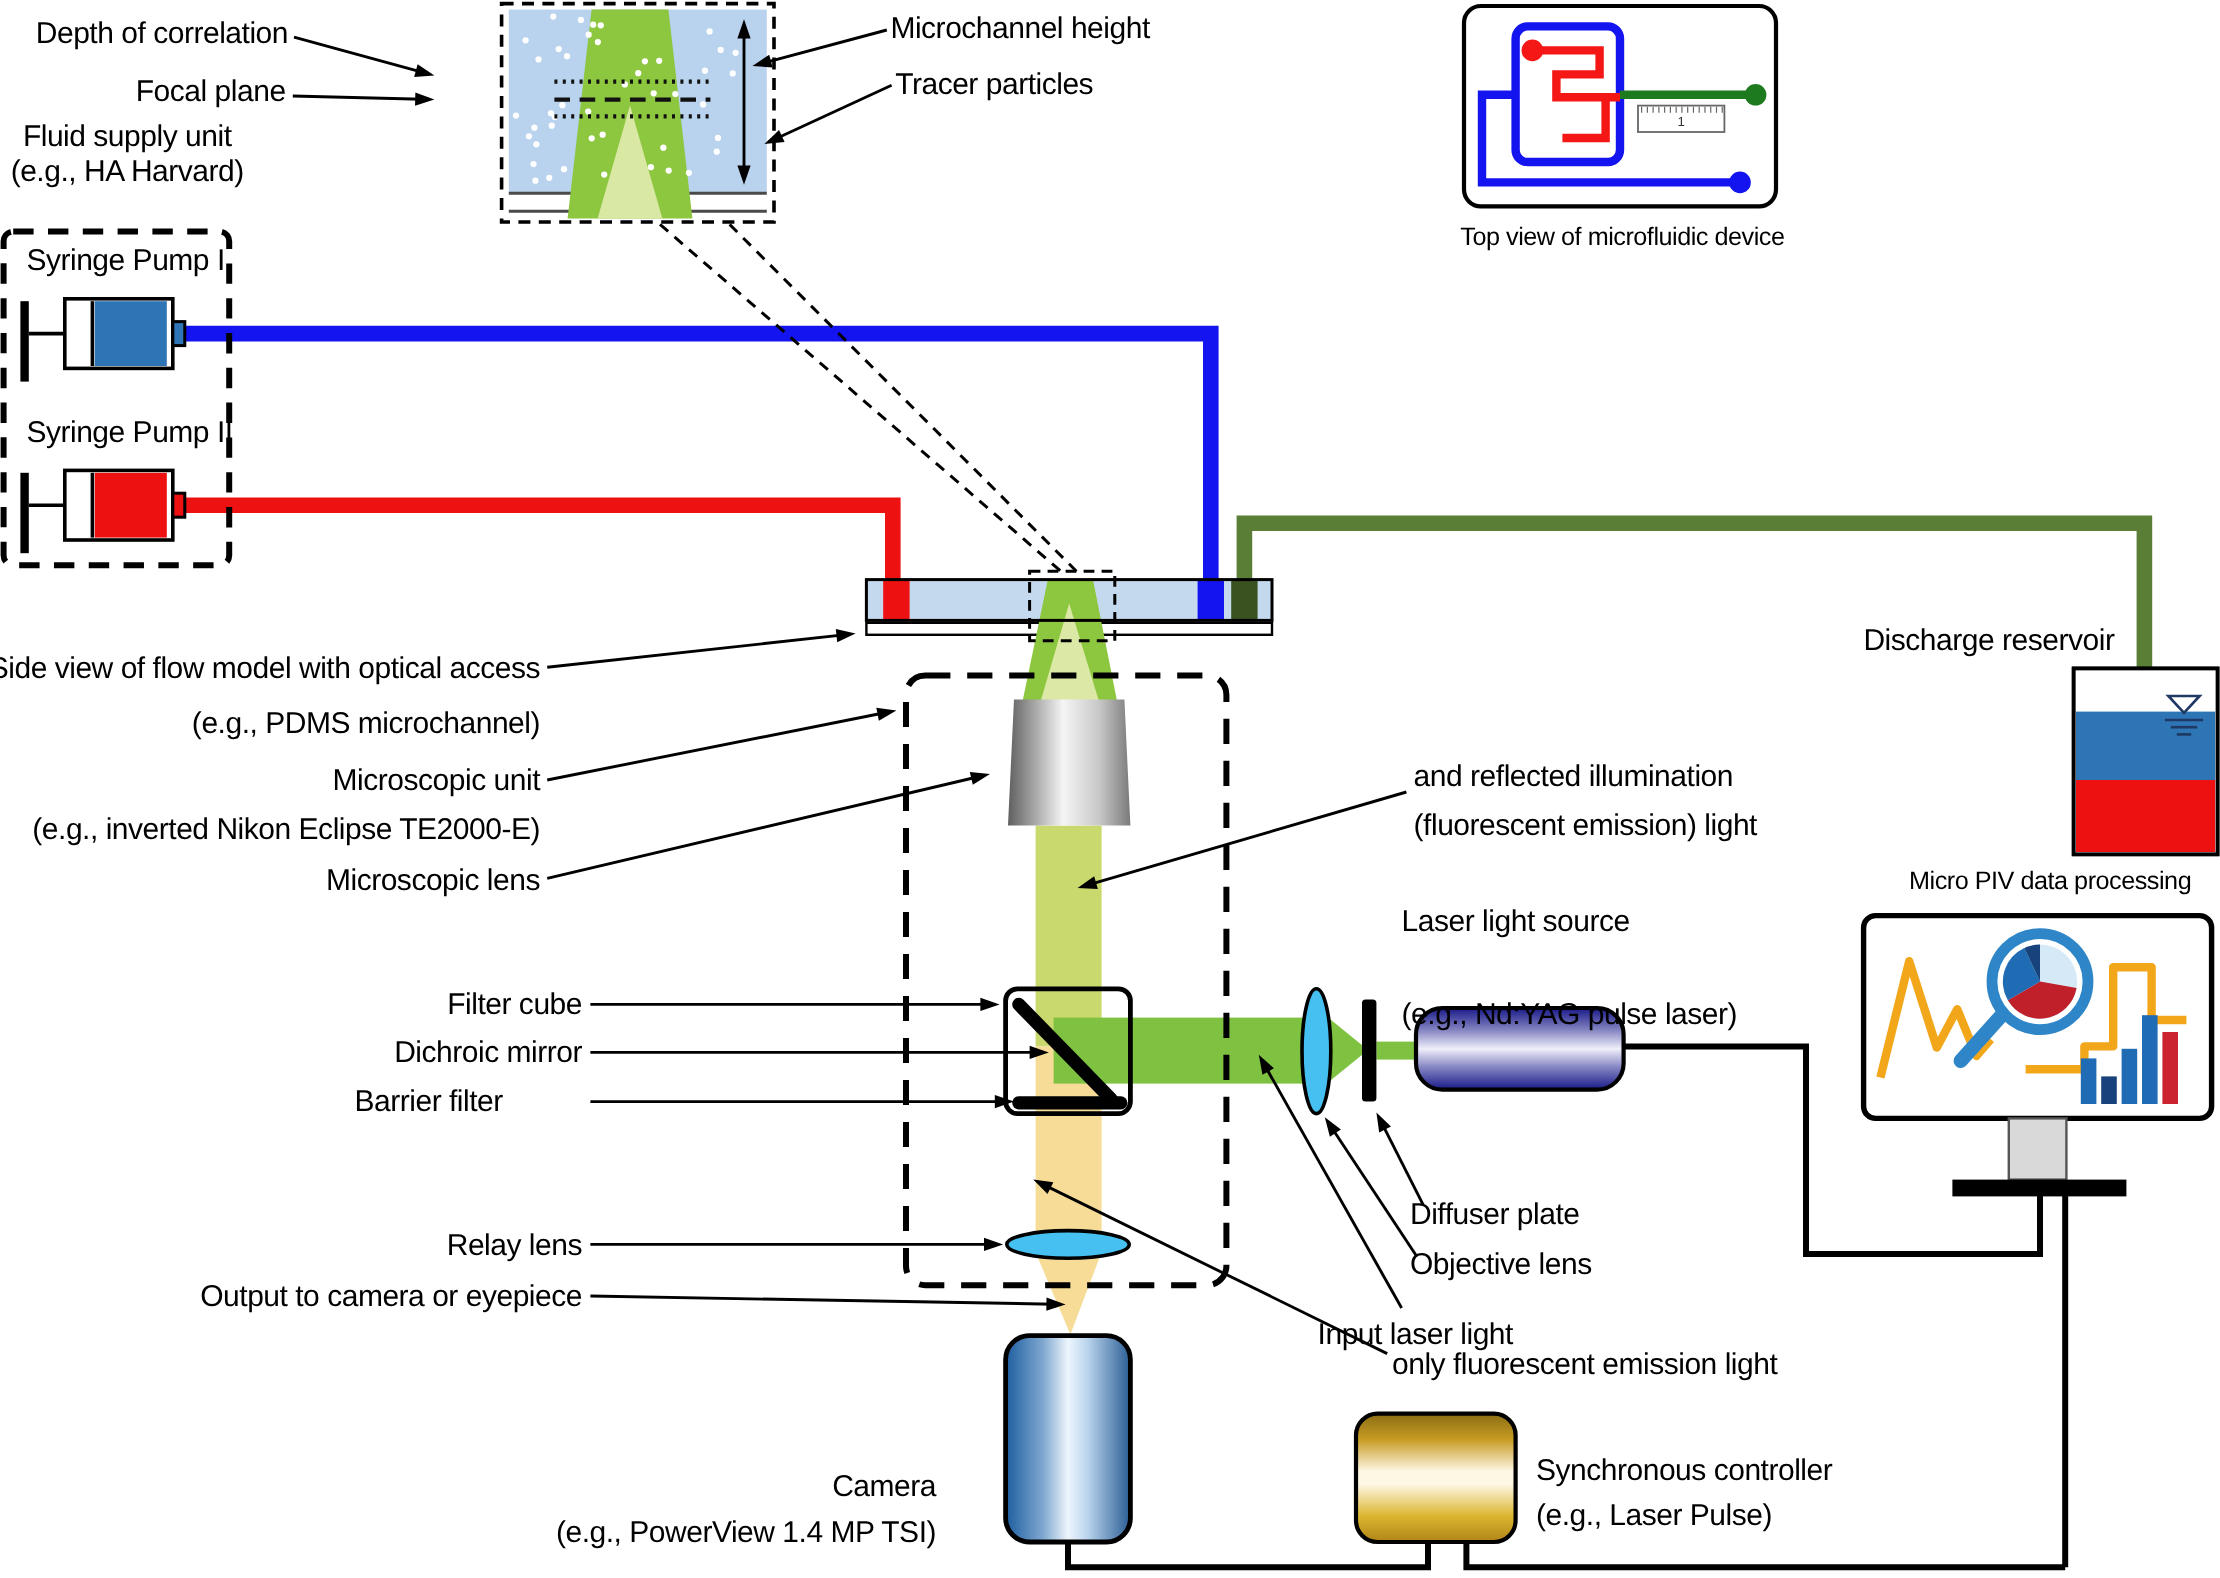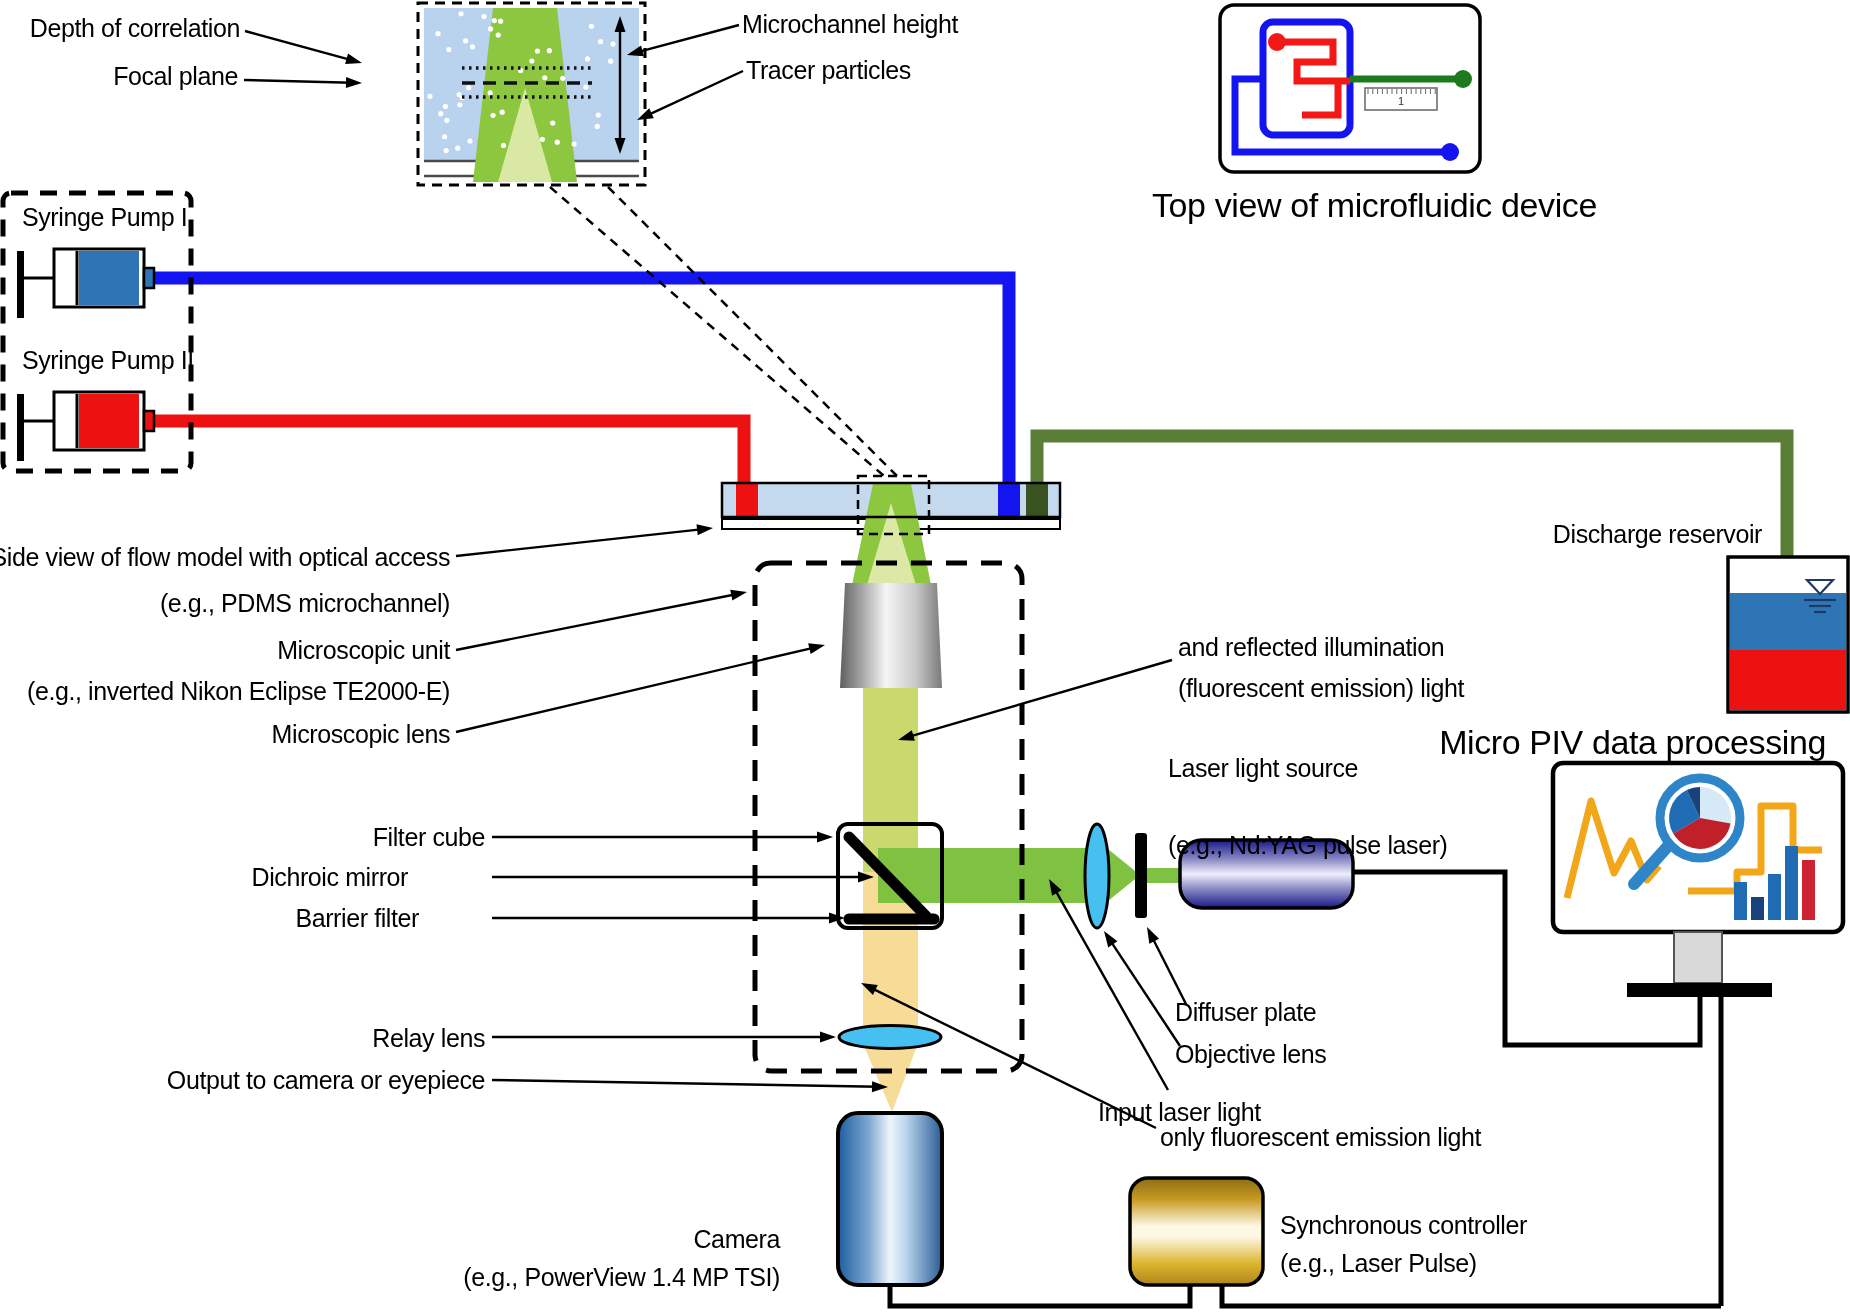--- a/index.html
+++ b/index.html
@@ -2,21 +2,21 @@
 <html><head>
 <meta charset="utf-8">
 <style>
   html,body{margin:0;padding:0;background:#fff;}
   .canvas{position:relative;width:1850px;height:1315px;background:#fff;overflow:hidden;
           font-family:"Liberation Sans",sans-serif;}
   svg.diagram{position:absolute;left:0;top:0;}
   .lbl{position:absolute;white-space:nowrap;font-size:25px;letter-spacing:-0.4px;color:#000;line-height:1.15;}
   .r{text-align:right;}
   .c{text-align:center;}
-  .big{font-size:34px;}
+  .big{font-size:21px;}
 </style>
 </head>
 <body>
 
 <div class="canvas">
 
 <svg class="diagram" id="dwg" width="1850" height="1315" viewBox="0 0 1850 1315">
   <defs>
     <linearGradient id="gradGray" x1="0" y1="0" x2="1" y2="0">
       <stop offset="0" stop-color="#5f5f5f"></stop>
@@ -274,20 +274,24 @@
         <line x1="1156" y1="1128" x2="869.9744869497429" y2="987.4111885007211" stroke="#000" stroke-width="2.4"></line>
         <polygon points="861,983 877.7853327949853,985.1219337787951 872.9330254441921,994.9938694235124" fill="#000"></polygon>
         <line x1="620" y1="26" x2="620" y2="144" stroke="#000" stroke-width="2.4"></line>
         <polygon points="620,154 614.5,138 625.5,138" fill="#000"></polygon>
         <polygon points="620,16 625.5,32 614.5,32" fill="#000"></polygon>
       </g>
 </svg>
 
 <div class="lbl r" style="right:1610px;top:14px;">Depth of correlation</div>
 <div class="lbl r" style="right:1612px;top:62px;">Focal plane</div>
+<div class="lbl c" style="left:0;top:100px;width:212px;">
+  <div>Fluid supply unit</div>
+  <div>(e.g., HA Harvard)</div>
+</div>
 <div class="lbl" style="left:22px;top:203px;">Syringe Pump I</div>
 <div class="lbl" style="left:22px;top:346px;">Syringe Pump II</div>
 
 <div class="lbl" style="left:742px;top:10px;">Microchannel height</div>
 <div class="lbl" style="left:746px;top:56px;">Tracer particles</div>
 
 <div class="lbl c big" style="left:1152px;top:186px;width:400px;">Top view of microfluidic device</div>
 
 <div class="lbl r" style="right:1400px;top:543px;">Side view of flow model with optical access</div>
 <div class="lbl r" style="right:1400px;top:589px;">(e.g., PDMS microchannel)</div>
@@ -298,21 +302,21 @@
 <div class="lbl" style="left:1178px;top:633px;">and reflected illumination</div>
 <div class="lbl" style="left:1178px;top:674px;">(fluorescent emission) light</div>
 
 <div class="lbl" style="left:1168px;top:754px;">Laser light source</div>
 <div class="lbl" style="left:1168px;top:793px;margin-top:38px;">(e.g., Nd:YAG pulse laser)</div>
 
 <div class="lbl r" style="right:88px;top:520px;">Discharge reservoir</div>
 <div class="lbl r big" style="right:24px;top:723px;">Micro PIV data processing</div>
 
 <div class="lbl r" style="right:1365px;top:823px;">Filter cube</div>
-<div class="lbl r" style="right:1442px;top:863px;">Dichroic mirror</div>
+<div class="lbl r" style="right:1365px;top:863px;">Dichroic mirror</div>
 <div class="lbl r" style="right:1431px;top:904px;">Barrier filter</div>
 <div class="lbl r" style="right:1365px;top:1024px;">Relay lens</div>
 <div class="lbl r" style="right:1365px;top:1066px;">Output to camera or eyepiece</div>
 
 <div class="lbl" style="left:1175px;top:998px;">Diffuser plate</div>
 <div class="lbl" style="left:1175px;top:1040px;">Objective lens</div>
 <div class="lbl" style="left:1098px;top:1085px;margin-top:13px;">Input laser light</div>
 <div class="lbl" style="left:1160px;top:1123px;">only fluorescent emission light</div>
 
 <div class="lbl r" style="right:1070px;top:1225px;">Camera</div>

